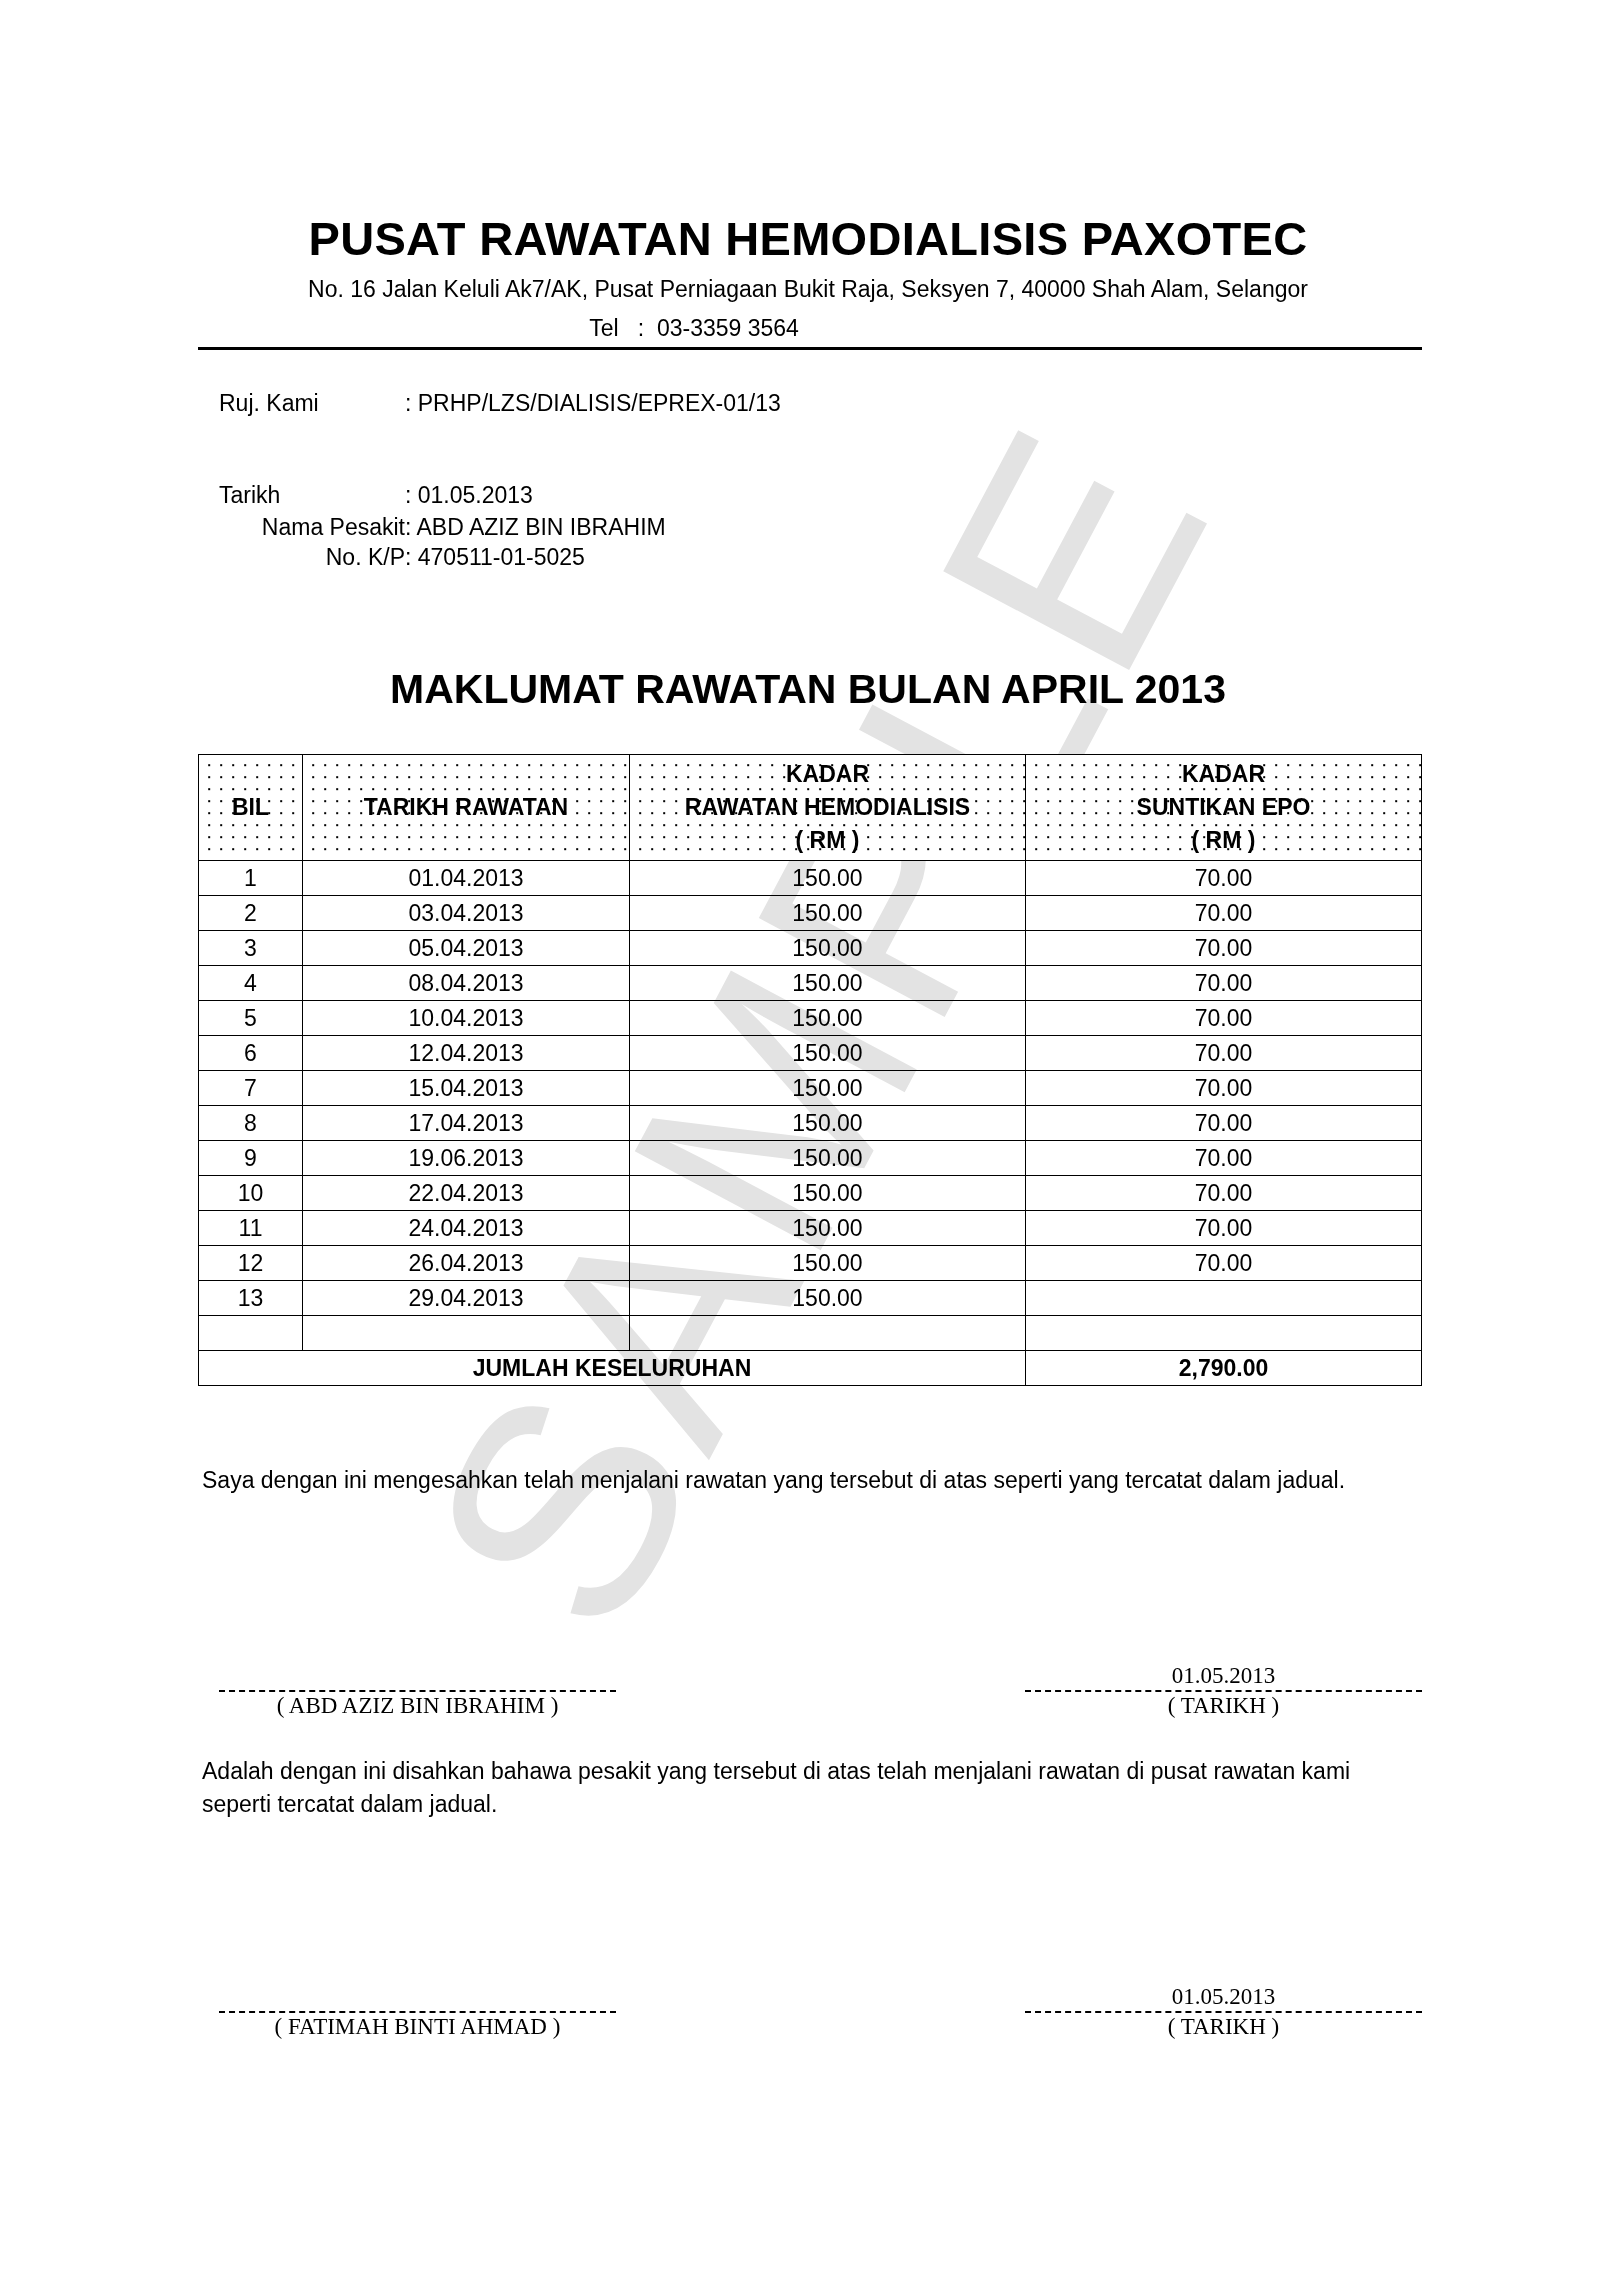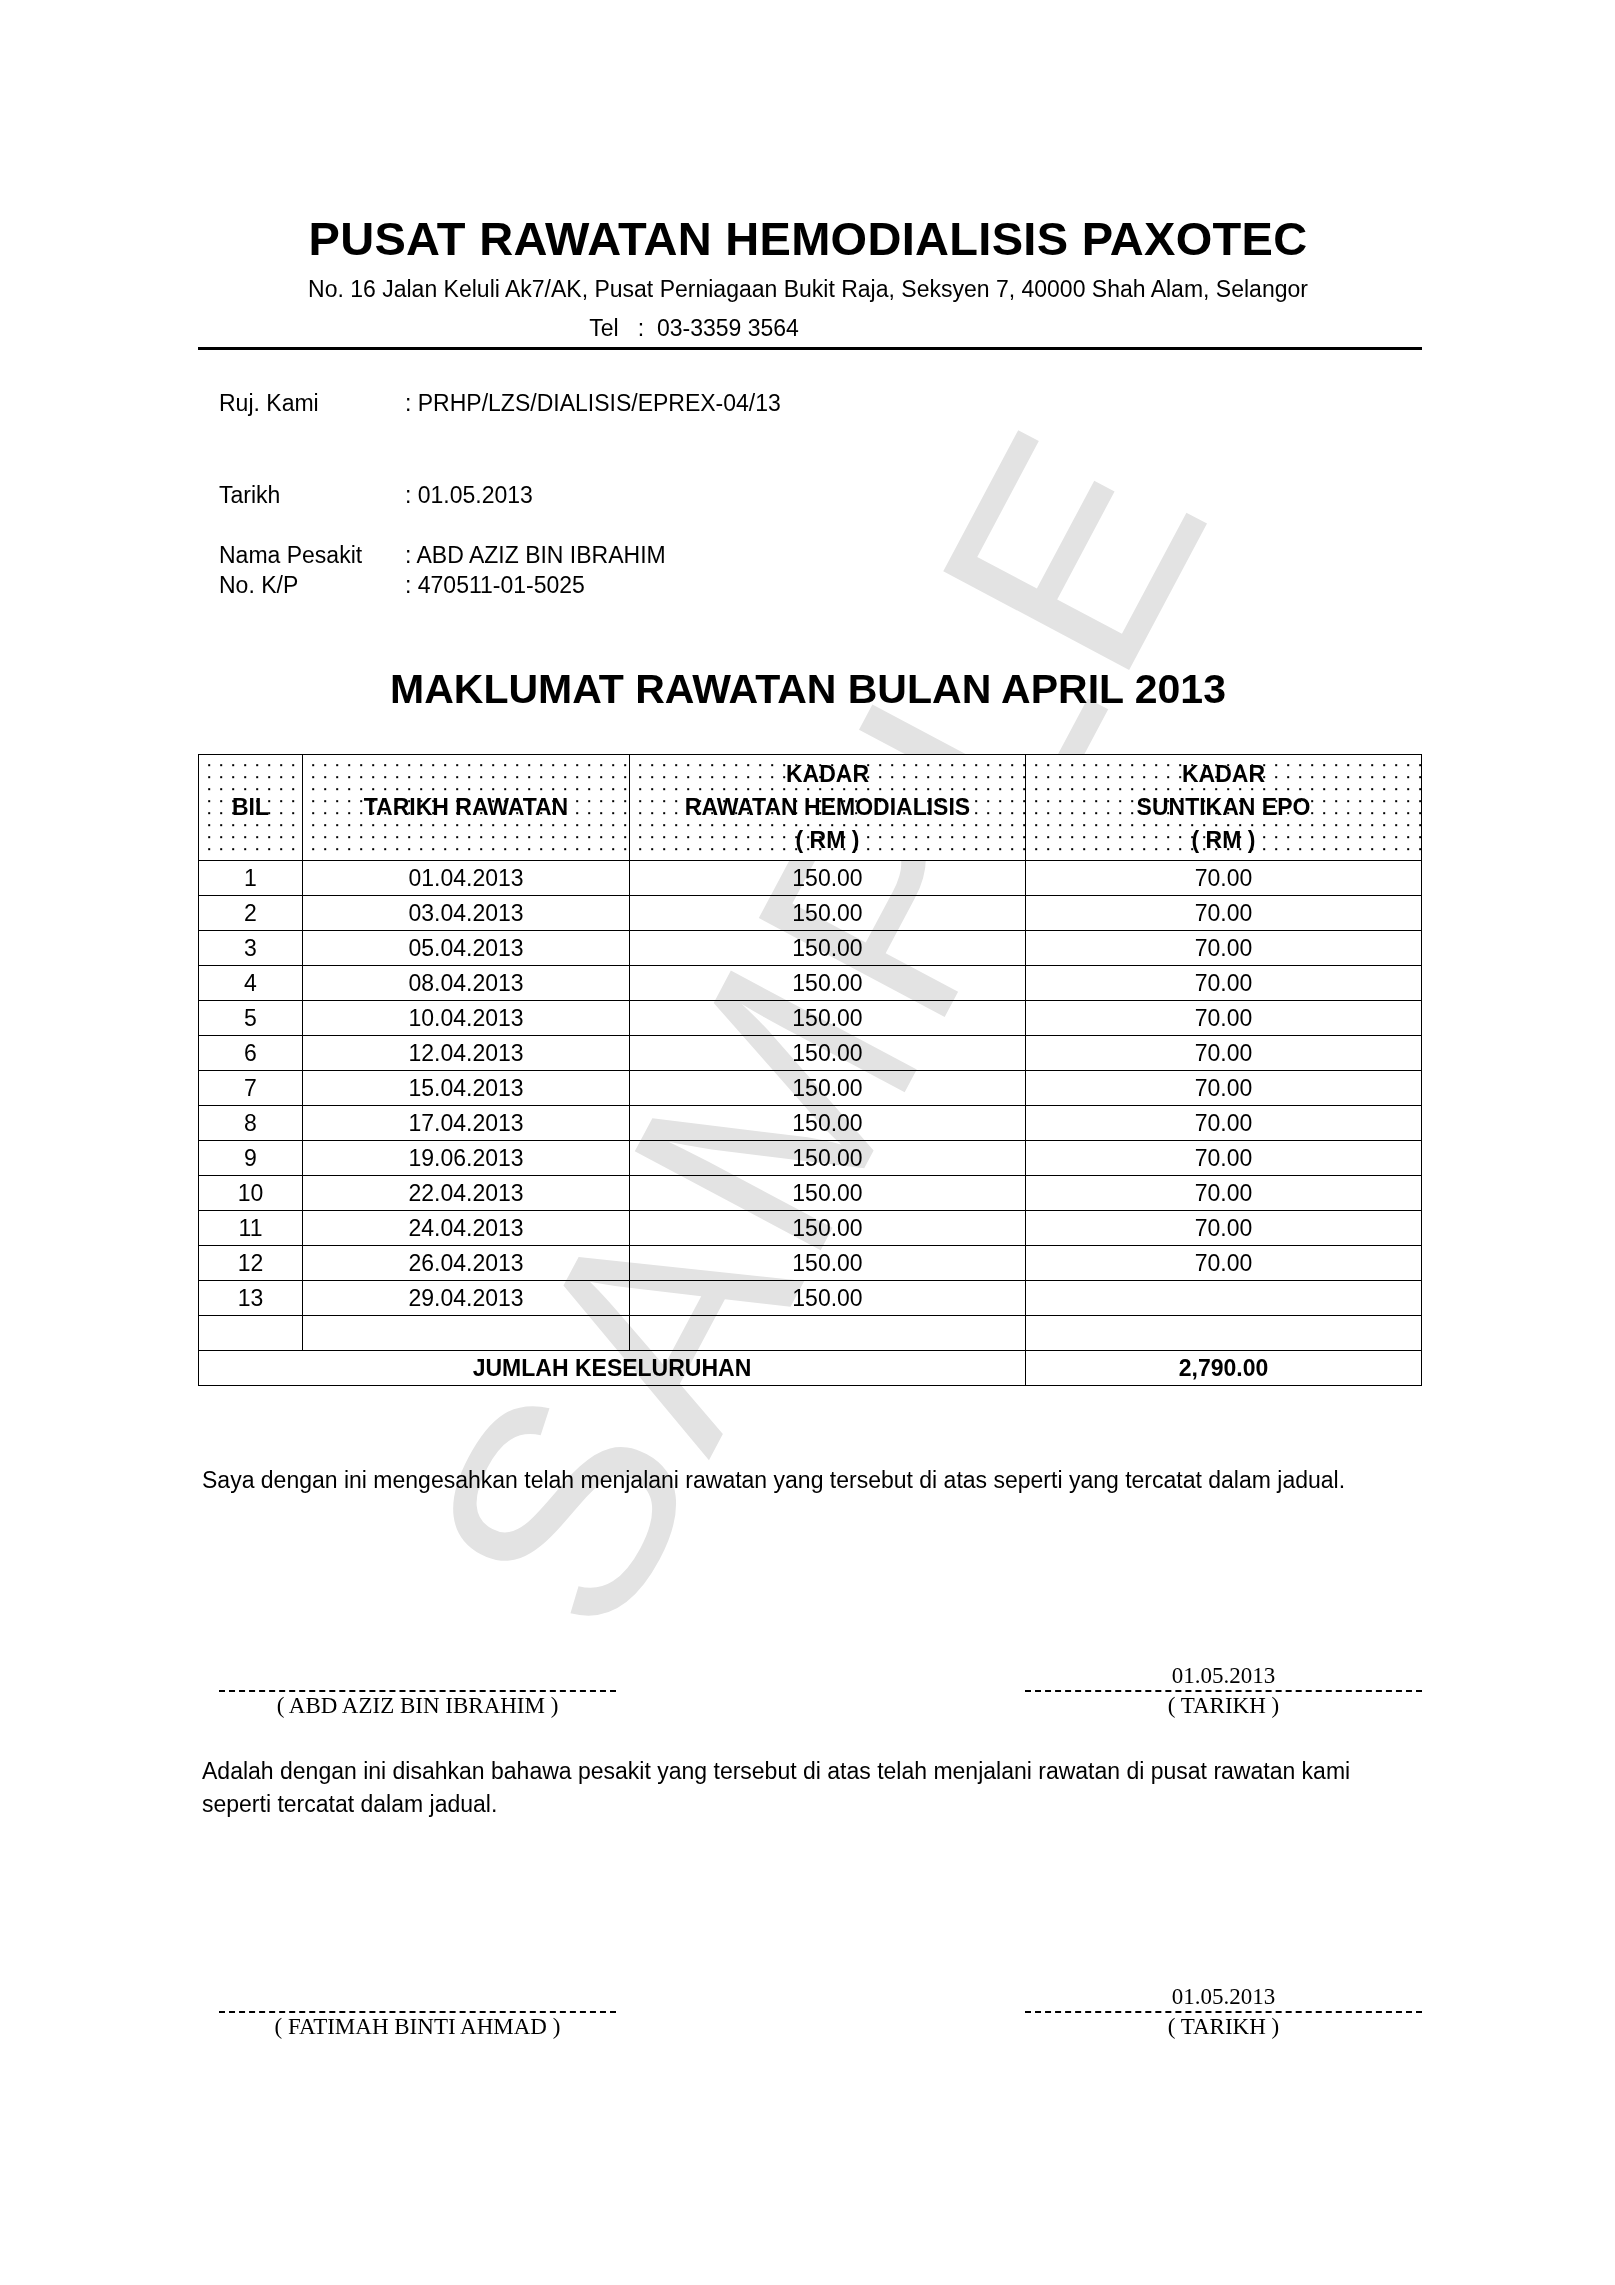--- a/index.html
+++ b/index.html
@@ -89,32 +89,32 @@
   <div class="content">
 
     <div class="header-title">PUSAT RAWATAN HEMODIALISIS PAXOTEC</div>
     <div class="header-address">No. 16 Jalan Keluli Ak7/AK, Pusat Perniagaan Bukit Raja, Seksyen 7, 40000 Shah Alam, Selangor</div>
     <div class="header-tel">Tel   :  03-3359 3564</div>
     <div class="header-rule"></div>
 
     <div class="info" style="top:388px;">
       <div class="row">
         <span class="label">Ruj. Kami</span>
-        <span class="value">: PRHP/LZS/DIALISIS/EPREX-04/13</span>
+        <span class="value">: PRHP/LZS/DIALISIS/EPREX-01/13</span>
       </div>
     </div>
 
     <div class="info" style="top:480px;">
       <div class="row">
         <span class="label">Tarikh</span>
         <span class="value">: 01.05.2013</span>
       </div>
     </div>
 
-    <div class="info" style="top:540px;">
+    <div class="info" style="top:512px;text-align:right;">
       <div class="row">
         <span class="label">Nama Pesakit</span>
         <span class="value">: ABD AZIZ BIN IBRAHIM</span>
       </div>
       <div class="row">
         <span class="label">No. K/P</span>
         <span class="value">: 470511-01-5025</span>
       </div>
     </div>
 

